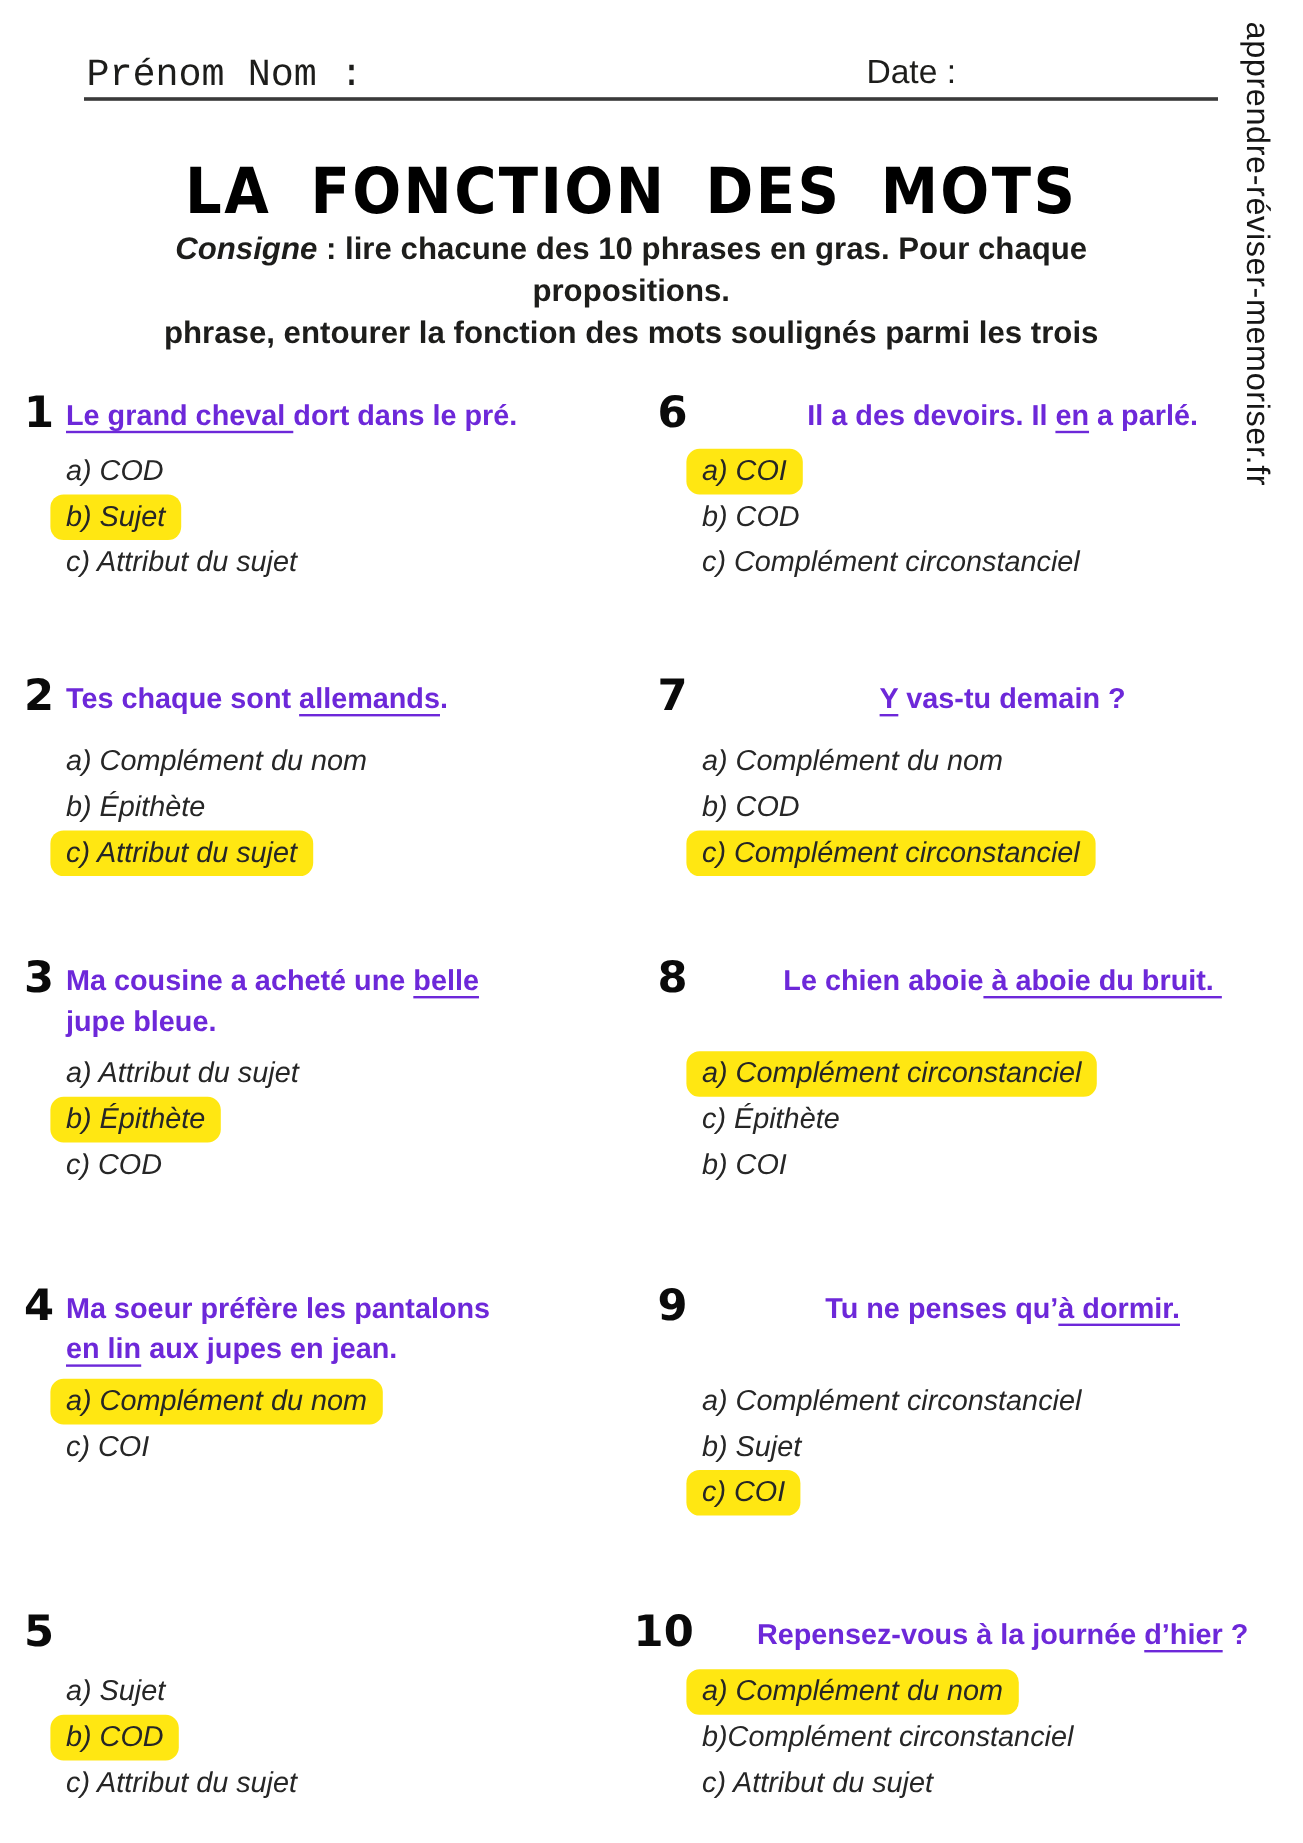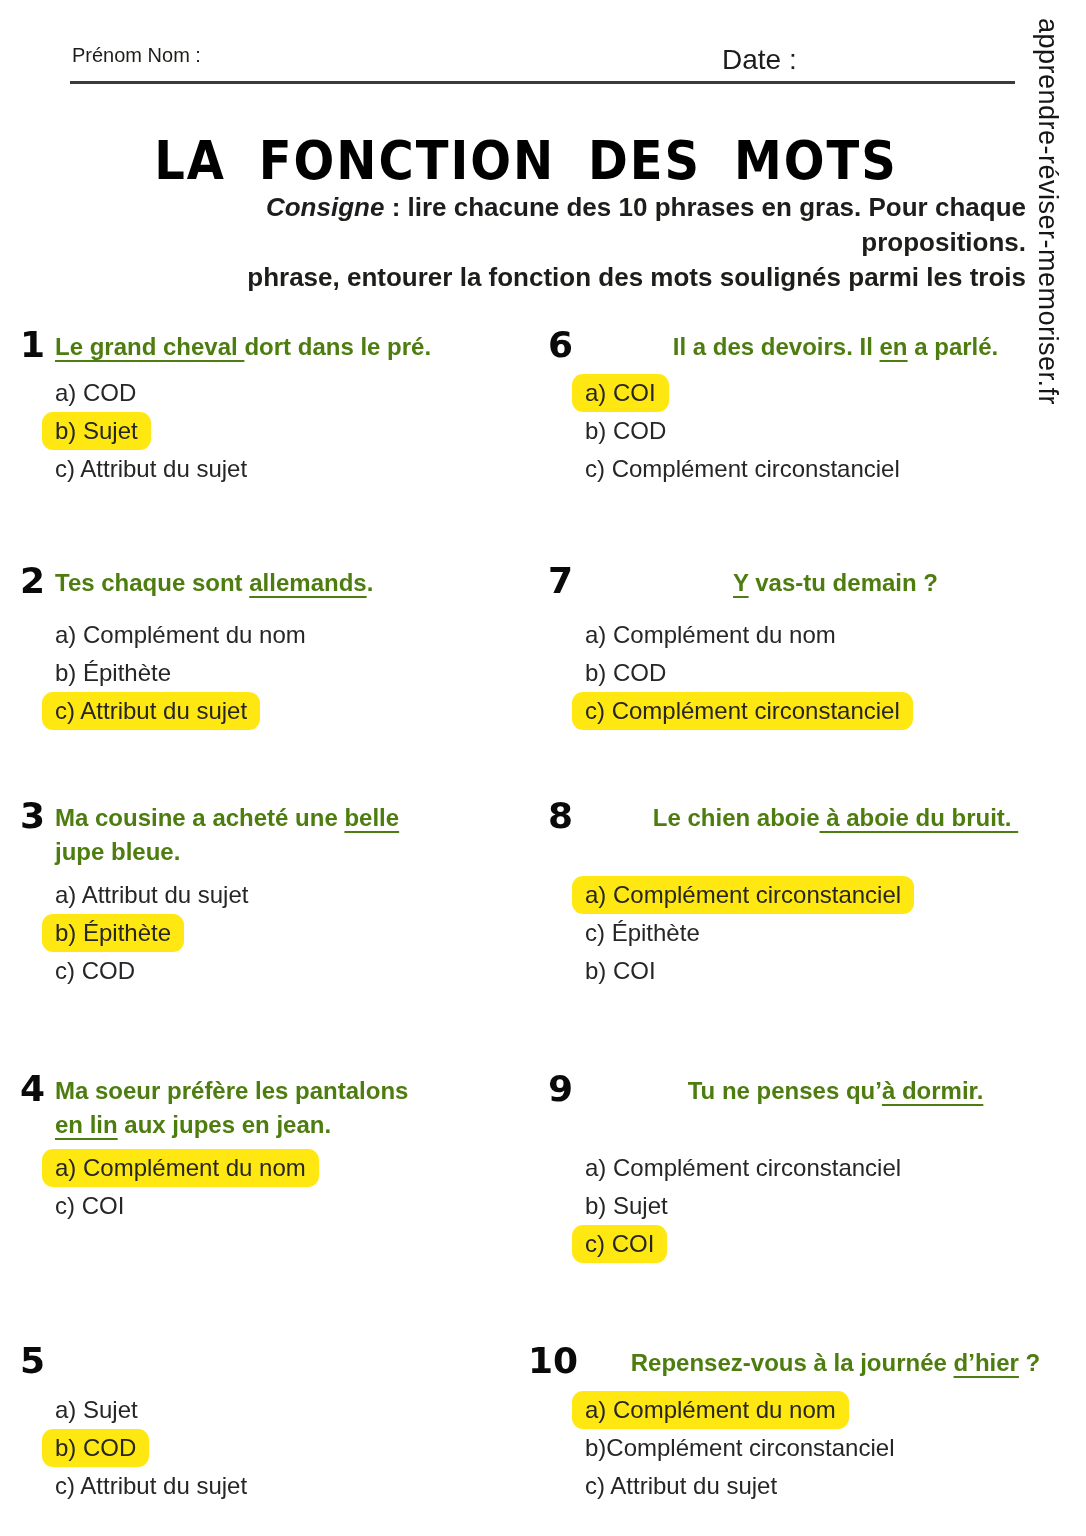--- a/index.html
+++ b/index.html
@@ -1,60 +1,60 @@
 <!DOCTYPE html>
 <html lang="fr" style="--hl: #ffe712;"><head>
 <meta charset="utf-8">
 <style>
   html,body{margin:0;padding:0;}
   body{
     width:1086px;height:1536px;position:relative;background:#ffffff;
     font-family:"Liberation Sans",sans-serif;color:#1d1d1b;overflow:hidden;
   }
   
-  .hdr-name{position:absolute;left:72px;top:44px;font-size:20px;}
+  .hdr-name{position:absolute;left:72px;top:44px;font-size:32px;font-family:Liberation Mono, monospace;}
   .hdr-date{position:absolute;left:722px;top:44px;font-size:28px;}
   .hdr-line{position:absolute;left:70px;top:81px;width:945px;height:0;border-top:3px solid #3a3a3a;}
   
   .site{
     position:absolute;left:1032px;top:18px;font-size:27px;color:#161616;
     writing-mode:vertical-rl;letter-spacing:0.5px;white-space:nowrap;
   }
   
   .title{
     position:absolute;top:100px;left:0;width:1052px;text-align:center;
     font-family:"DejaVu Sans",sans-serif;font-weight:bold;font-size:48px;
     letter-spacing:2px;word-spacing:14px;transform:scaleY(1.1);color:#000;
   }
   
   .consigne{
-    position:absolute;top:190px;left:26px;width:1000px;margin:0;text-align:right;
+    position:absolute;top:190px;left:26px;width:1000px;margin:0;text-align:center;
     font-weight:bold;font-size:26px;line-height:35px;color:#1d1d1b;
   }
   .consigne em{font-style:italic;}
   .cl{display:block;}
   
   .q{position:absolute;height:245px;}
   .cL{left:0;width:545px;}
   .cR{left:528px;width:558px;}
   .r1{top:330px}.r2{top:566px}.r3{top:801px}.r4{top:1074px}.r5{top:1346px}
   .qnum{
     position:absolute;left:0;top:-6px;width:45px;text-align:right;
     font-family:"DejaVu Sans",sans-serif;font-weight:bold;font-size:36px;line-height:42px;color:#0a0a0a;
   }
-  .qsent{margin:0;font-weight:bold;font-size:24px;line-height:34px;white-space:pre-wrap;color:#4d7c0f;}
+  .qsent{margin:0;font-weight:bold;font-size:24px;line-height:34px;white-space:pre-wrap;color:#6d28d9;}
   .cL .qsent{margin-left:55px;width:478px;}
   .cR .qsent{margin-left:57px;white-space:pre;text-align:center;}
   .u{text-decoration:underline;text-decoration-thickness:2px;text-underline-offset:5px;}
   .opts{position:absolute;margin:0;padding:0;list-style:none;}
   .cL .opts{left:55px;}
   .cR .opts{left:57px;}
   .r1 .opts{top:48px}.r2 .opts{top:54px}.r3 .opts{top:79px}.r4 .opts{top:79px}.r5 .opts{top:49px}
   .opt{font-size:24px;line-height:29px;margin:0 0 9px 0;color:#262626;white-space:pre;}
-  .optlabel{display:inline-block;}
+  .optlabel{display:inline-block;font-style:italic;}
   .hl{
     background:var(--hl,#ffe712);border-radius:11px;
     padding:4px 13px 5px 13px;margin:-4px 0 -5px -13px;
   }
 </style>
 </head>
 <body>
 
 <span class="hdr-name">Prénom Nom :</span>
 <span class="hdr-date">Date :</span>

